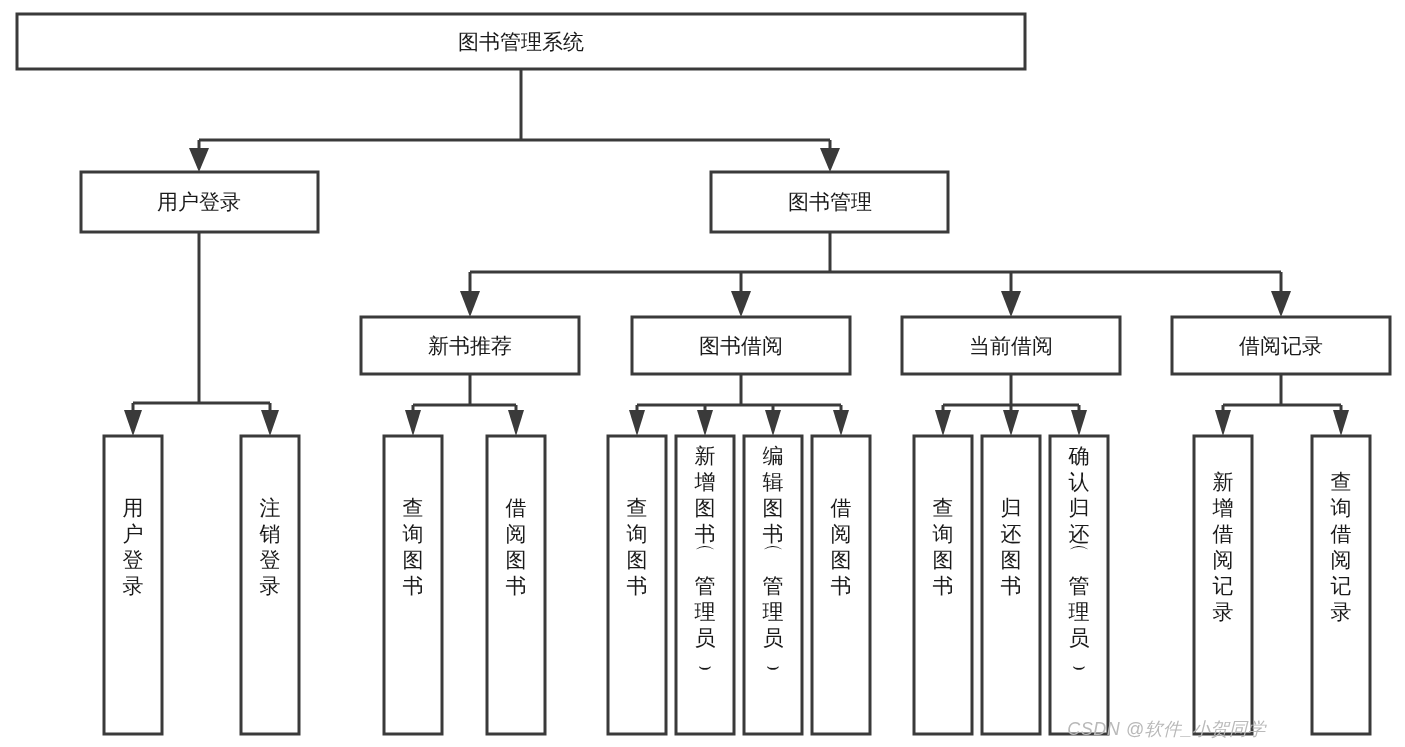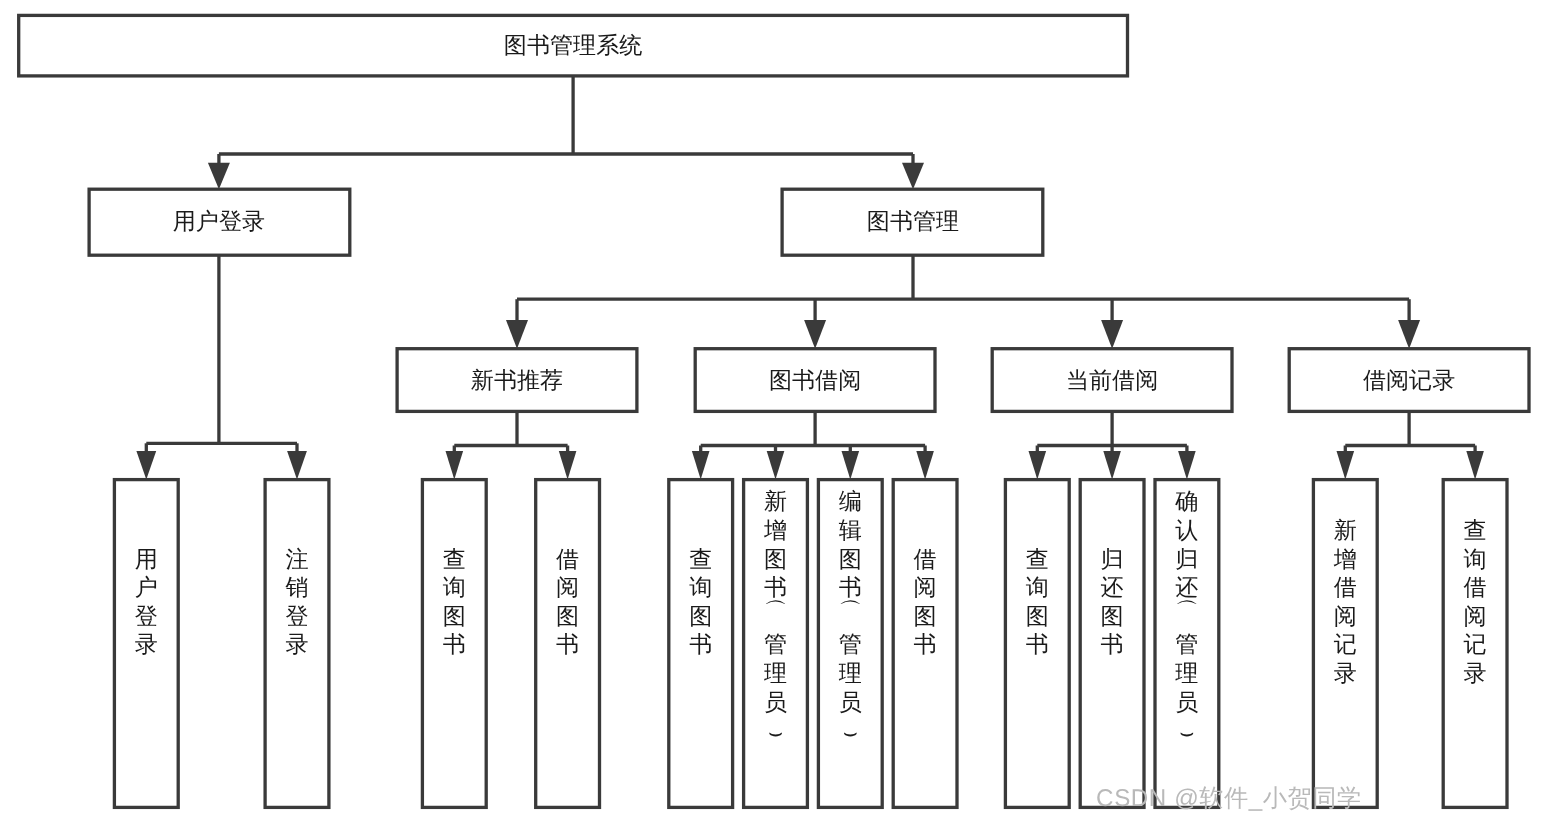--- a/index.html
+++ b/index.html
@@ -10,20 +10,21 @@
   body {
     width: 1405px;
     height: 747px;
     font-family: "Liberation Sans", "DejaVu Sans", sans-serif;
     overflow: hidden;
   }
   #diagram-root {
     position: relative;
     width: 1246px;
     height: 747px;
+    padding-left: 28px;
   }
   svg#flow {
     position: absolute;
     top: 0;
     left: 0;
     width: 1405px;
     height: 747px;
   }
   .node-box {
     fill: #ffffff;
@@ -51,24 +52,25 @@
     font-family: "Liberation Sans", "DejaVu Sans", sans-serif;
     font-size: 21px;
     fill: #1a1a1a;
     text-anchor: middle;
   }
   .watermark {
     position: absolute;
     right: 8px;
     bottom: 6px;
     font-family: "Liberation Sans", "DejaVu Sans", sans-serif;
-    font-size: 22px;
+    font-size: 18px;
     color: #b9b9b9;
     white-space: nowrap;
     letter-spacing: 0.5px;
+    font-style: italic;
   }
 </style>
 </head>
 <body>
 
 <div id="diagram-root">
 
   <svg id="flow" viewBox="0 0 1405 747">
 
     <g>

